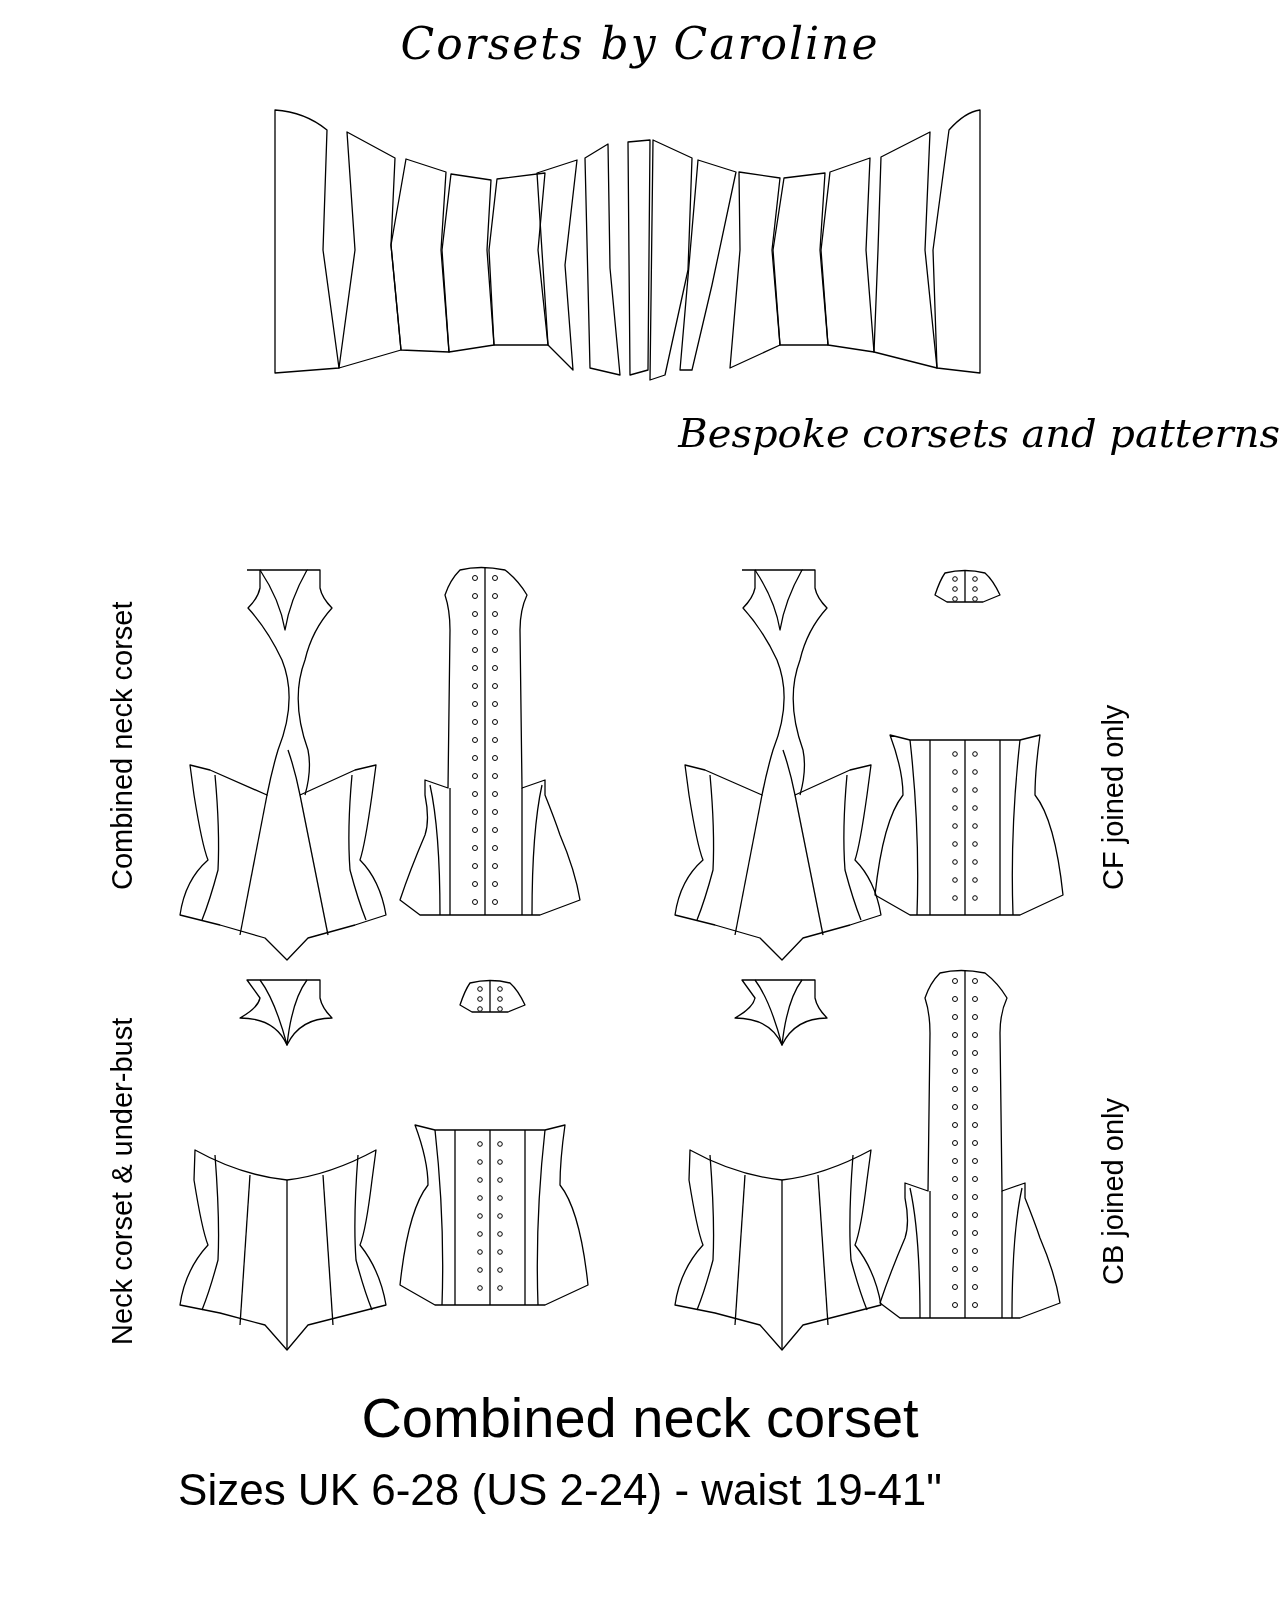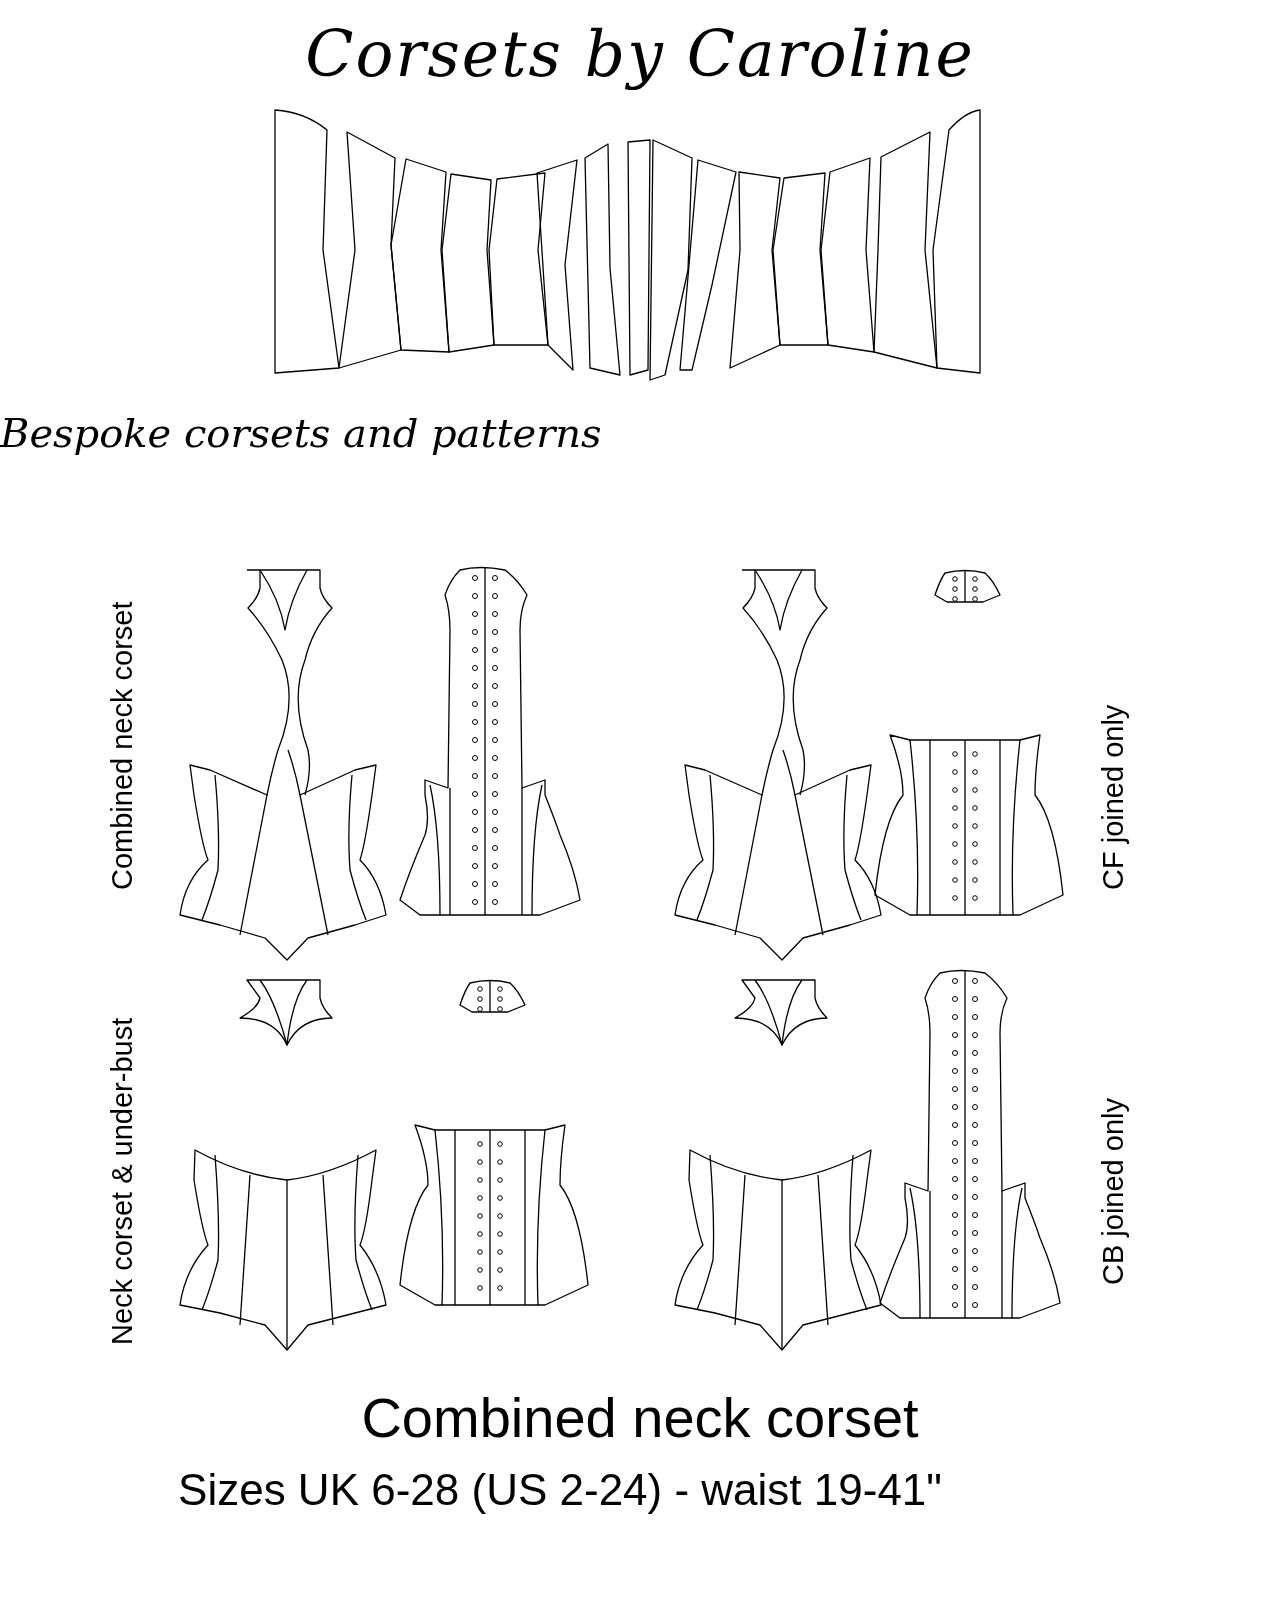--- a/index.html
+++ b/index.html
@@ -1,22 +1,22 @@
 <!DOCTYPE html>
 <html><head>
 <meta charset="utf-8">
 <style>
   html, body { margin: 0; padding: 0; background: #ffffff; }
   body { width: 1280px; height: 1600px; position: relative; overflow: hidden; font-family: "Liberation Sans", sans-serif; color: #000; }
   .brand-title {
     position: absolute; left: 0; width: 1280px; top: 18px; text-align: center;
-    font-family: "DejaVu Serif", serif; font-style: italic; font-size: 63px; letter-spacing: 2px; color: #000;
+    font-family: "DejaVu Serif", serif; font-style: italic; font-size: 44px; letter-spacing: 2px; color: #000;
   }
   .brand-tagline {
-    position: absolute; left: 0; width: 1280px; top: 410px; text-align: left;
+    position: absolute; left: 0; width: 1280px; top: 410px; text-align: right;
     font-family: "DejaVu Serif", serif; font-style: italic; font-size: 40px; color: #000;
   }
   svg.panel { position: absolute; overflow: visible; }
   svg.panel path, svg.panel line, svg.panel polyline, svg.panel polygon {
     fill: none; stroke: #000; stroke-width: 1.3; stroke-linejoin: round;
   }
   svg.panel circle { fill: #fff; stroke: #000; stroke-width: 1; }
   .side-label {
     position: absolute; font-family: "Liberation Sans", sans-serif; font-size: 29px; white-space: nowrap;
     transform-origin: left top; transform: rotate(-90deg);

